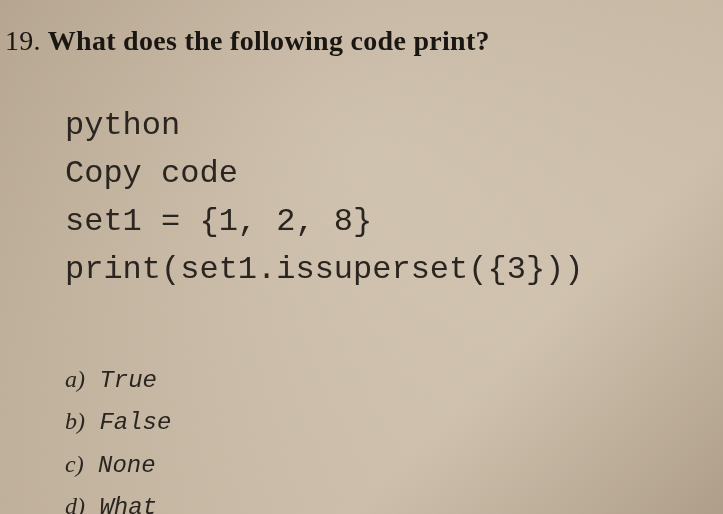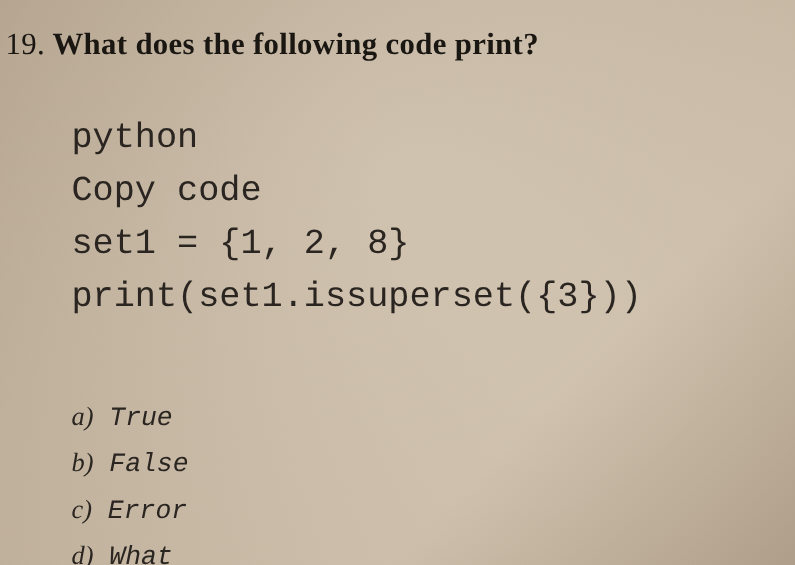--- a/index.html
+++ b/index.html
@@ -94,21 +94,21 @@
     <div class="option">
       <span class="option-label">a)</span>
       <span>True</span>
     </div>
     <div class="option">
       <span class="option-label">b)</span>
       <span>False</span>
     </div>
     <div class="option">
       <span class="option-label">c)</span>
-      <span>Error</span>
+      <span>None</span>
     </div>
     <div class="option">
       <span class="option-label">d)</span>
       <span>What</span>
     </div>
   </div>
 
 </div>
 
 </body></html>

